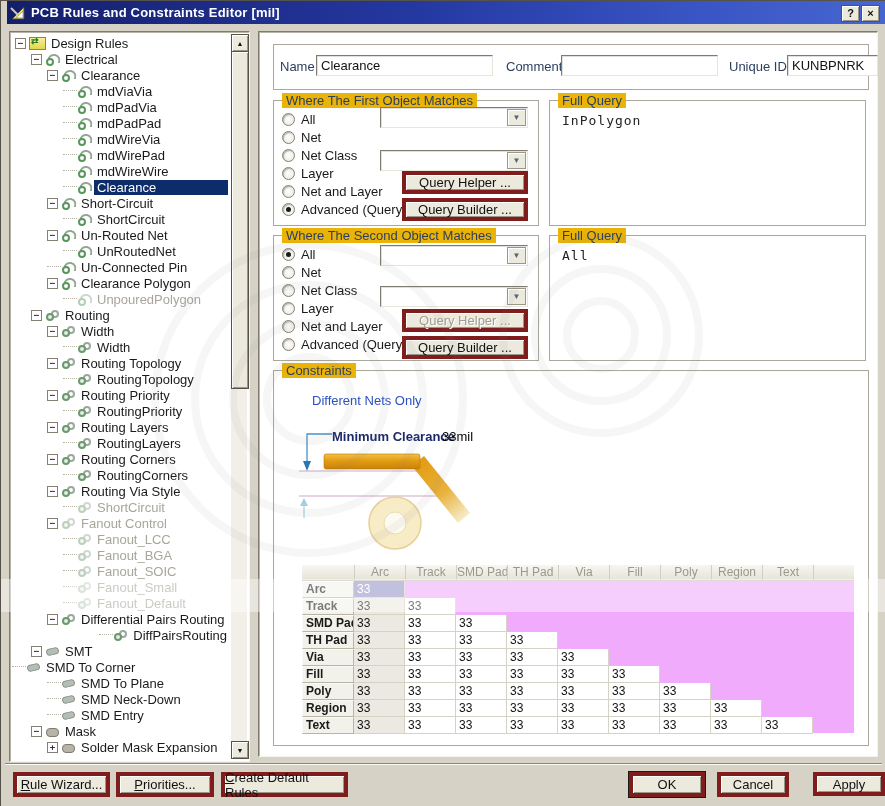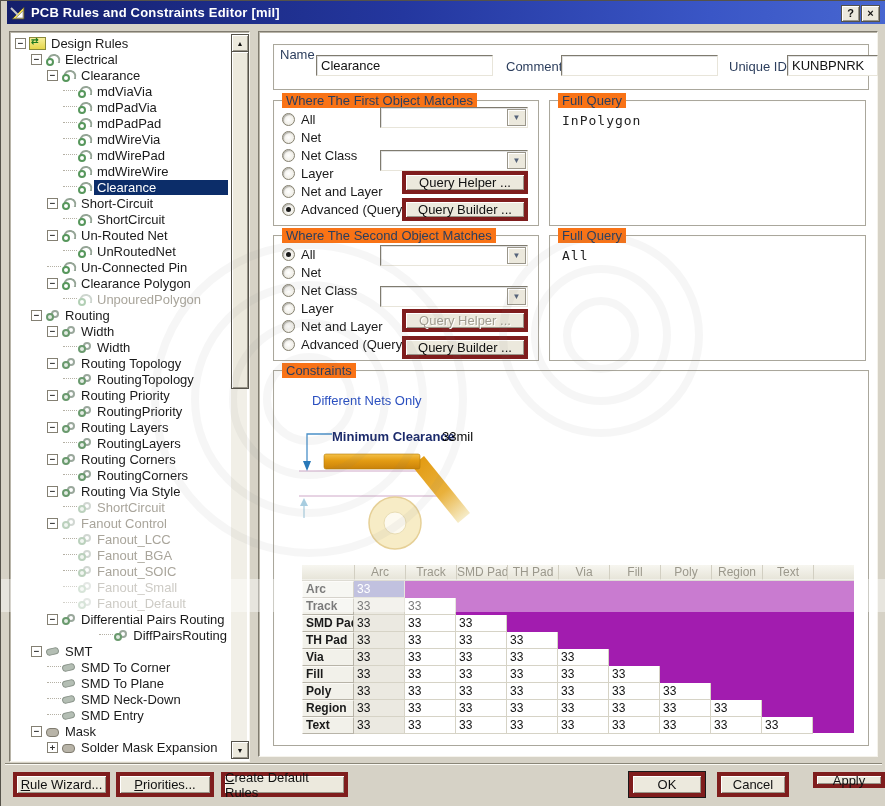--- a/index.html
+++ b/index.html
@@ -41,21 +41,21 @@
   .ti.mask-rule-icon::before{content:"";position:absolute;left:1px;top:3px;width:11px;height:7px;background:#b8b4a8;border:1px solid #7f7b6f;border-radius:4px;}
   
   #treescroll{position:absolute;top:2px;right:2px;bottom:2px;width:16px;background:#f1efe7;}
   .sb-btn{position:absolute;left:0;width:16px;height:16px;background:#ece9dd;border:1px solid #55524a;
     box-shadow:inset 1px 1px 0 #fff,inset -1px -1px 0 #9a968a;font-size:7px;color:#111;display:flex;align-items:center;justify-content:center;}
   #sb-up{top:0;} #sb-down{bottom:0;}
   #sb-thumb{position:absolute;left:0;top:17px;width:16px;height:336px;background:#ece9dd;border:1px solid #55524a;
     box-shadow:inset 1px 1px 0 #fff,inset -1px -1px 0 #9a968a;}
   
   .groupbox{position:absolute;border:1px solid #aaa79c;box-shadow:1px 1px 0 #fff, inset 1px 1px 0 #fdfdfb;}
-  .gb-caption{position:absolute;top:-8px;left:8px;background:#f97316;padding:0 4px;font-size:13px;color:#2c3e5d;}
+  .gb-caption{position:absolute;top:-8px;left:8px;background:#eab308;padding:0 4px;font-size:13px;color:#2c3e5d;}
   
   .flabel{position:absolute;font-size:13px;color:#2c3e5d;white-space:nowrap;}
   .textbox{position:absolute;height:21px;background:#fff;border:1px solid;border-color:#7f7b6f #e8e5da #e8e5da #7f7b6f;
     box-shadow:inset 1px 1px 0 rgba(0,0,0,.12);font-family:"Liberation Sans",sans-serif;font-size:13px;padding:0 4px;color:#111;box-sizing:border-box;}
   .radio-list{position:absolute;left:8px;top:9px;}
   .radio-row{display:flex;align-items:center;height:18px;}
   .radio{width:11px;height:11px;border:1px solid #84806f;border-radius:50%;background:radial-gradient(#fff,#e8e5da);
     box-shadow:inset 1px 1px 1px rgba(0,0,0,.25);margin-right:6px;flex:none;position:relative;}
   .radio.checked::after{content:"";position:absolute;left:3px;top:3px;width:5px;height:5px;border-radius:50%;background:#1a1a1a;}
   .radio-label{font-size:13px;color:#1a1a1a;white-space:nowrap;}
@@ -67,21 +67,21 @@
     font-family:"Liberation Sans",sans-serif;font-size:13px;color:#111;display:flex;align-items:center;justify-content:center;cursor:default;box-sizing:border-box;}
   .btn3d.disabled{color:#a19d91;text-shadow:1px 1px 0 #fff;}
   .btn3d.btn-default{box-shadow:0 0 0 1px #1a1a1a,inset 1px 1px 0 #fff,inset -1px -1px 0 #9a968a;}
   .btn-mn span{display:block;}
   .btn-mn span::first-letter{text-decoration:underline;}
   
   .fq-value{position:absolute;left:12px;top:12px;font-family:"DejaVu Sans Mono",monospace;font-size:13px;letter-spacing:1px;color:#222;}
   
   .diag-label{position:absolute;font-size:13px;white-space:nowrap;}
   
-  #matrix{position:absolute;left:28px;top:194px;width:552px;height:168px;background:#a21caf;font-size:12px;}
+  #matrix{position:absolute;left:28px;top:194px;width:552px;height:168px;background:#f0abfc;font-size:12px;}
   .mx-header{display:flex;height:15px;background:linear-gradient(#f7f6f0,#e6e4d8);border-bottom:1px solid #c6c3b6;}
   .mx-corner{width:52px;flex:none;}
   .mx-colhead{width:51px;flex:none;text-align:center;color:#9b988c;line-height:15px;border-left:1px solid #d2cfc2;box-sizing:border-box;overflow:hidden;white-space:nowrap;}
   .mx-colhead.filler{flex:1;border-left:1px solid #d2cfc2;}
   .mx-row{display:flex;height:17px;}
   .mx-rowhead{width:52px;flex:none;background:#f2f1ea;border:1px solid;border-color:#fbfaf6 #b8b4a8 #b8b4a8 #fbfaf6;
     box-sizing:border-box;font-weight:bold;color:#1a1a1a;line-height:15px;padding-left:3px;overflow:hidden;white-space:nowrap;}
   .mx-cell{width:51px;flex:none;background:#fff;border-right:1px solid #d6d3c6;border-bottom:1px solid #d6d3c6;
     box-sizing:border-box;line-height:16px;padding-left:3px;color:#111;}
   .mx-cell.c0{background:#ebe9e1;}
@@ -300,21 +300,21 @@
         <div class="tree-row" style=" justify-content: flex-end;">
           <span class="espace"></span>
           <span class="ti routing-rule-icon"></span>
           <span class="tree-label">DiffPairsRouting</span>
         </div>
         <div class="tree-row" style="padding-left: 19px;">
           <span class="ebox">−</span>
           <span class="ti smt-rule-icon"></span>
           <span class="tree-label">SMT</span>
         </div>
-        <div class="tree-row" style="padding-left: 35px;">
+        <div class="tree-row" style="">
           <span class="espace"></span>
           <span class="ti smt-rule-icon"></span>
           <span class="tree-label">SMD To Corner</span>
         </div>
         <div class="tree-row" style="padding-left: 35px;">
           <span class="espace"></span>
           <span class="ti smt-rule-icon"></span>
           <span class="tree-label">SMD To Plane</span>
         </div>
         <div class="tree-row" style="padding-left: 35px;">
@@ -341,21 +341,21 @@
     <div id="treescroll">
       <div class="sb-btn" id="sb-up">▲</div>
       <div id="sb-thumb"></div>
       <div class="sb-btn" id="sb-down">▼</div>
     </div>
   </div>
 
   <div id="rightpanel" class="sunken">
 
     <div class="groupbox" style="left:14px;top:12px;width:594px;height:44px;">
-      <span class="flabel" style="left:6px;top:2px;">Name</span>
+      <span class="flabel" style="left:6px;top:14px;">Name</span>
       <input class="textbox" style="left: 42px; top: 10px; width: 177px;" value="Clearance">
       <span class="flabel" style="left:232px;top:14px;">Comment</span>
       <input class="textbox" style="left: 287px; top: 10px; width: 157px;" value="">
       <span class="flabel" style="left:455px;top:14px;">Unique ID</span>
       <input class="textbox" style="left: 513px; top: 10px; width: 91px;" value="KUNBPNRK">
     </div>
 
     <div class="groupbox" style="left:14px;top:68px;width:264px;height:124px;">
       <span class="gb-caption">Where The First Object Matches</span>
       <div class="radio-list">
@@ -581,21 +581,21 @@
       <span>Rule Wizard...</span>
     </div>
   <div class="btn3d btn-mn" style="left:115px;top:771px;width:98px;height:25px;">
       <span>Priorities...</span>
     </div>
   <div class="btn3d btn-mn" style="left:220px;top:771px;width:127px;height:25px;">
       <span>Create Default Rules</span>
     </div>
   <div class="btn3d btn-default" style="left:628px;top:771px;width:76px;height:25px;">OK</div>
   <div class="btn3d" style="left:716px;top:771px;width:72px;height:25px;">Cancel</div>
-  <div class="btn3d" style="left:812px;top:771px;width:72px;height:16px;">Apply</div>
+  <div class="btn3d" style="left:812px;top:771px;width:72px;height:24px;">Apply</div>
 
   <div class="wm" id="wm-band"></div>
   <div class="wm-ring" style="left:262px;top:352px;width:76px;height:76px;"></div>
   <div class="wm-ring" style="left:228px;top:318px;width:144px;height:144px;"></div>
   <div class="wm-ring" style="left:190px;top:280px;width:220px;height:220px;"></div>
   <div class="wm-ring" style="left:150px;top:240px;width:300px;height:300px;"></div>
   <div class="wm-ring" style="left:562px;top:296px;width:60px;height:60px;"></div>
   <div class="wm-ring" style="left:530px;top:264px;width:124px;height:124px;"></div>
   <div class="wm-ring" style="left:498px;top:232px;width:188px;height:188px;"></div>
 </div>

